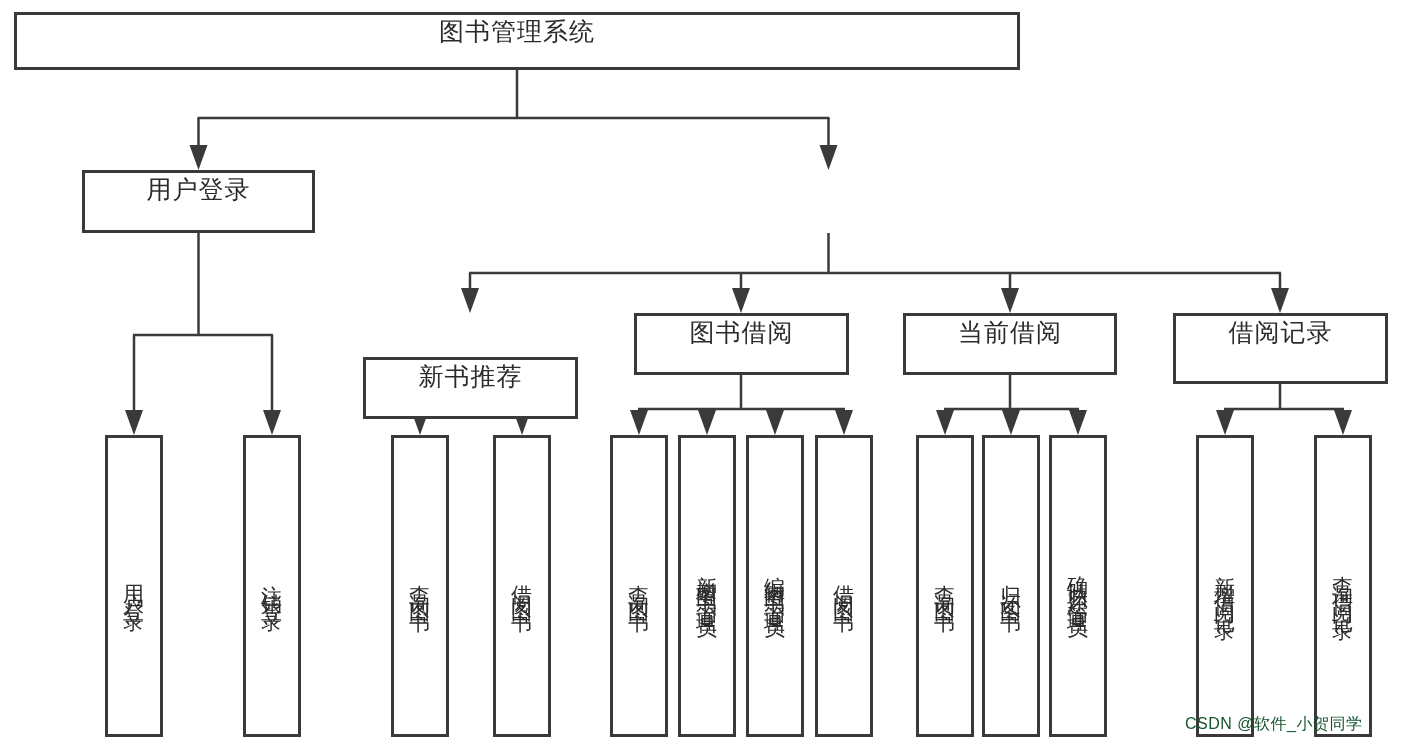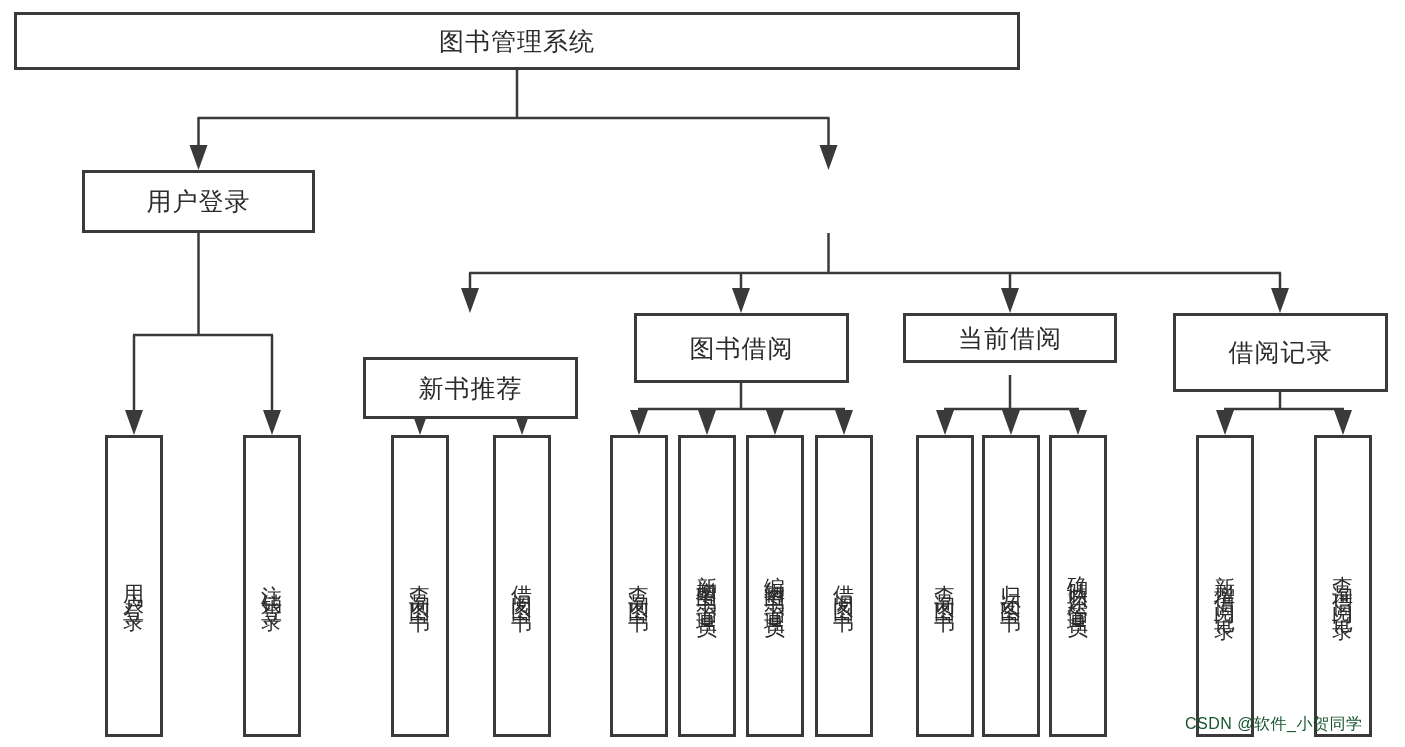--- a/index.html
+++ b/index.html
@@ -18,34 +18,33 @@
     position: absolute;
     left: 0; top: 0;
     width: 1405px; height: 747px;
   }
 
   .node {
     position: absolute;
     background: #ffffff;
     border: 3px solid #3a3a3a;
     display: flex;
-    align-items: center;
     justify-content: center;
     color: #2b2b2b;
   }
 
   .node-h { font-size: 25px; letter-spacing: 1px; white-space: nowrap; }
 
   .node-root   { left: 14px;   top: 12px;  width: 1006px; height: 58px; }
   .node-l2-a   { left: 82px;   top: 170px; width: 233px;  height: 63px; }
   .node-l2-b   { left: 712px;  top: 170px; width: 233px;  height: 63px; }
   .node-l3-0   { left: 363px;  top: 313px; width: 215px;  height: 62px; margin-top: 44px; }
-  .node-l3-1   { left: 634px;  top: 313px; width: 215px;  height: 70px; }
-  .node-l3-2   { left: 903px;  top: 313px; width: 214px;  height: 50px; }
-  .node-l3-3   { left: 1173px; top: 313px; width: 215px;  height: 79px; }
+  .node-l3-1   { left: 634px;  top: 313px; width: 215px;  height: 62px; }
+  .node-l3-2   { left: 903px;  top: 313px; width: 214px;  height: 62px; }
+  .node-l3-3   { left: 1173px; top: 313px; width: 215px;  height: 71px; }
 
   .leaf {
     position: absolute;
     top: 435px;
     width: 58px;
     height: 302px;
     background: #ffffff;
     border: 3px solid #3a3a3a;
     display: flex;
     align-items: center;

